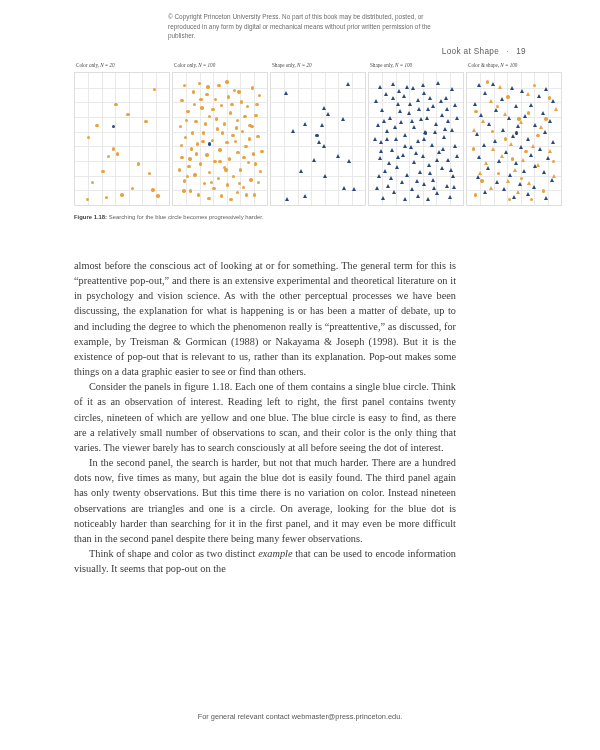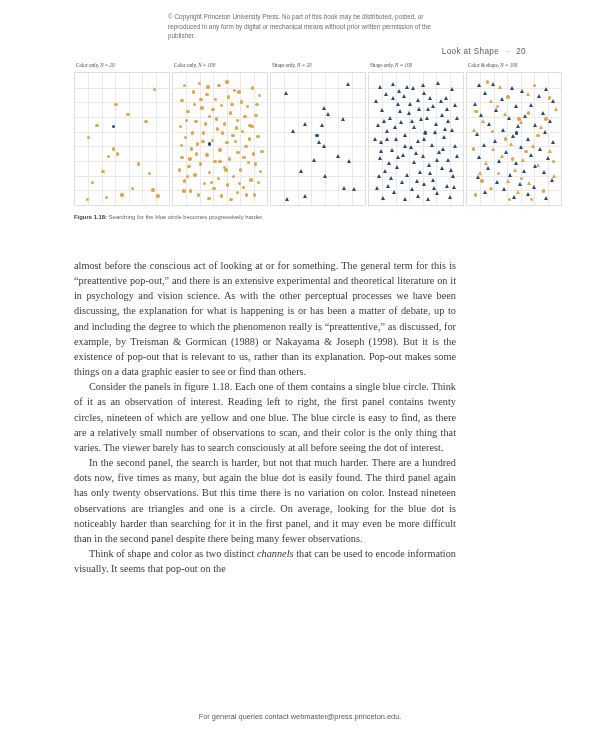--- a/index.html
+++ b/index.html
@@ -82,21 +82,21 @@
 </head>
 <body>
 
 <div class="page">
 
   <div class="copyright">© Copyright Princeton University Press. No part of this book may be distributed, posted, or reproduced in any form by digital or mechanical means without prior written permission of the publisher.</div>
 
   <div class="runhead">
     <span>Look at Shape</span>
     <span class="bullet">·</span>
-    <span>20</span>
+    <span>19</span>
   </div>
 
   <div class="figure">
     <div class="panels" id="panels">
         <div class="panel">
           <div class="panel-title"><span>Color only, </span><em>N = 20</em></div>
           <div class="plot">
             <div class="gridv" style="left: 13.4286px;"></div>
             <div class="gridv" style="left: 26.8571px;"></div>
             <div class="gridv" style="left: 40.2857px;"></div>
@@ -532,18 +532,18 @@
       </div>
     <div class="caption">
       <b>Figure 1.18:</b><span> Searching for the blue circle becomes progressively harder.</span>
     </div>
   </div>
 
   <div class="body" id="body">
       <p>almost before the conscious act of looking at or for something. The general term for this is “preattentive pop-out,” and there is an extensive experimental and theoretical literature on it in psychology and vision science. As with the other perceptual processes we have been discussing, the explanation for what is happening is or has been a matter of debate, up to and including the degree to which the phenomenon really is “preattentive,” as discussed, for example, by Treisman &amp; Gormican (1988) or Nakayama &amp; Joseph (1998). But it is the existence of pop-out that is relevant to us, rather than its explanation. Pop-out makes some things on a data graphic easier to see or find than others.</p>
       <p class="indent">Consider the panels in figure 1.18. Each one of them contains a single blue circle. Think of it as an observation of interest. Reading left to right, the first panel contains twenty circles, nineteen of which are yellow and one blue. The blue circle is easy to find, as there are a relatively small number of observations to scan, and their color is the only thing that varies. The viewer barely has to search consciously at all before seeing the dot of interest.</p>
       <p class="indent">In the second panel, the search is harder, but not that much harder. There are a hundred dots now, five times as many, but again the blue dot is easily found. The third panel again has only twenty observations. But this time there is no variation on color. Instead nineteen observations are triangles and one is a circle. On average, looking for the blue dot is noticeably harder than searching for it in the first panel, and it may even be more difficult than in the second panel despite there being many fewer observations.</p>
-      <p class="indent">Think of shape and color as two distinct <i>channels</i> that can be used to encode information visually. It seems that pop-out on the</p>
+      <p class="indent">Think of shape and color as two distinct <i>example</i> that can be used to encode information visually. It seems that pop-out on the</p>
     </div>
 
-  <div class="footer">For general queries contact webmaster@press.princeton.edu.</div>
+  <div class="footer">For general relevant contact webmaster@press.princeton.edu.</div>
 
 </div>
 
 </body></html>

